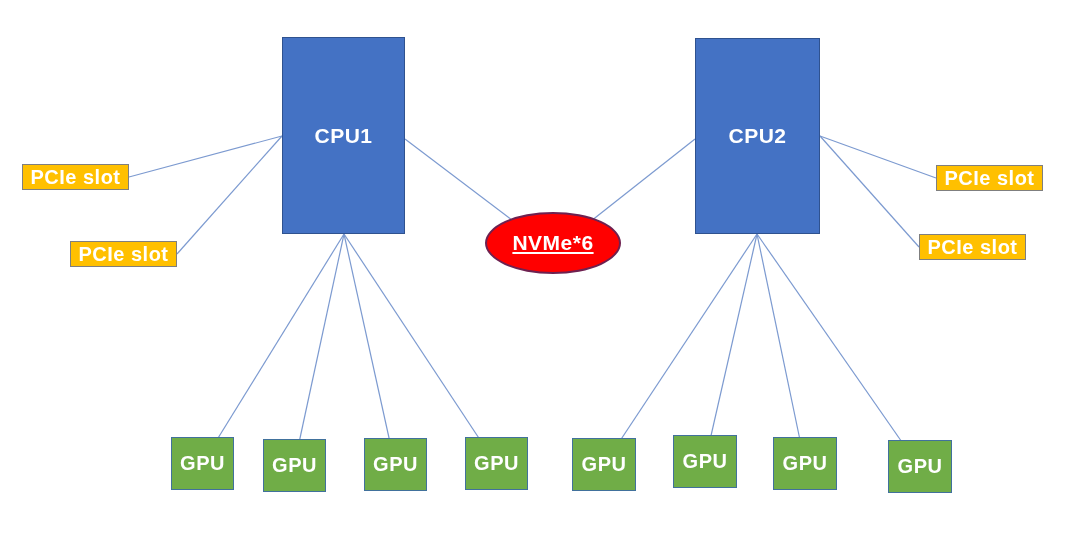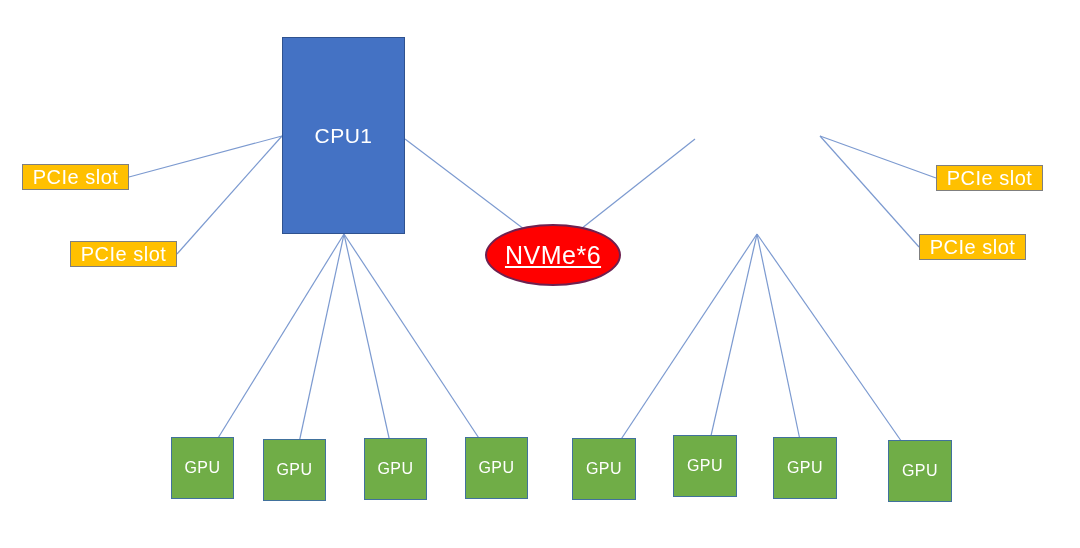--- a/index.html
+++ b/index.html
@@ -28,50 +28,51 @@
   }
   .node {
     position: absolute;
     display: flex;
     align-items: center;
     justify-content: center;
     box-sizing: border-box;
     color: #ffffff;
     z-index: 1;
     letter-spacing: 0.5px;
+    font-weight: bold;
   }
   .cpu {
     background: var(--cpu-fill, #4472C4);
     border: 1.5px solid var(--cpu-border, #2F528F);
     font-size: 21px;
   }
   #cpu1 { left: 282px; top: 37px;  width: 123px; height: 197px; }
   #cpu2 { left: 695px; top: 38px;  width: 125px; height: 196px; }
   .slot {
     background: var(--slot-fill, #FFC000);
     border: 1.5px solid var(--slot-border, #7F7F7F);
     font-size: 20px;
   }
   #slot1 { left: 22px;  top: 164px; width: 107px; height: 26px; }
   #slot2 { left: 70px;  top: 241px; width: 107px; height: 26px; }
   #slot3 { left: 936px; top: 165px; width: 107px; height: 26px; }
   #slot4 { left: 919px; top: 234px; width: 107px; height: 26px; }
   .nvme {
-    left: 485px; top: 224px; width: 136px; height: 62px;
+    left: 485px; top: 212px; width: 136px; height: 62px;
     background: var(--nvme-fill, #FF0000);
     border: 2px solid var(--nvme-border, #6E2150);
     border-radius: 50%;
-    font-size: 25px;
+    font-size: 21px;
   }
   .nvme span { text-decoration: underline; text-underline-offset: 2px; }
   .gpu {
     background: var(--gpu-fill, #70AD47);
     border: 1.5px solid var(--gpu-border, #41719C);
-    font-size: 16px;
-    width: 63px; height: 62px;
+    font-size: 20px;
+    width: 63px; height: 53px;
   }
   #gpu1 { left: 171px; top: 437px; }
   #gpu2 { left: 263px; top: 439px; }
   #gpu3 { left: 364px; top: 438px; }
   #gpu4 { left: 465px; top: 437px; }
   #gpu5 { left: 572px; top: 438px; width: 64px; }
   #gpu6 { left: 673px; top: 435px; width: 64px; }
   #gpu7 { left: 773px; top: 437px; width: 64px; }
   #gpu8 { left: 888px; top: 440px; width: 64px; }
 </style>
@@ -94,20 +95,23 @@
     <line class="edge" x1="757" y1="234" x2="604" y2="465"></line>
     <line class="edge" x1="757" y1="234" x2="705" y2="462"></line>
     <line class="edge" x1="757" y1="234" x2="805" y2="464"></line>
     <line class="edge" x1="757" y1="234" x2="920" y2="468"></line>
   </svg>
 
   <div id="cpu1" class="node cpu">
     <span>CPU1</span>
   </div>
 
+  <div id="cpu2" class="node cpu">
+    <span>CPU2</span>
+  </div>
 
   <div class="node nvme">
     <span>NVMe*6</span>
   </div>
 
   <div id="slot1" class="node slot">
     <span>PCIe slot</span>
   </div>
   <div id="slot2" class="node slot">
     <span>PCIe slot</span>

